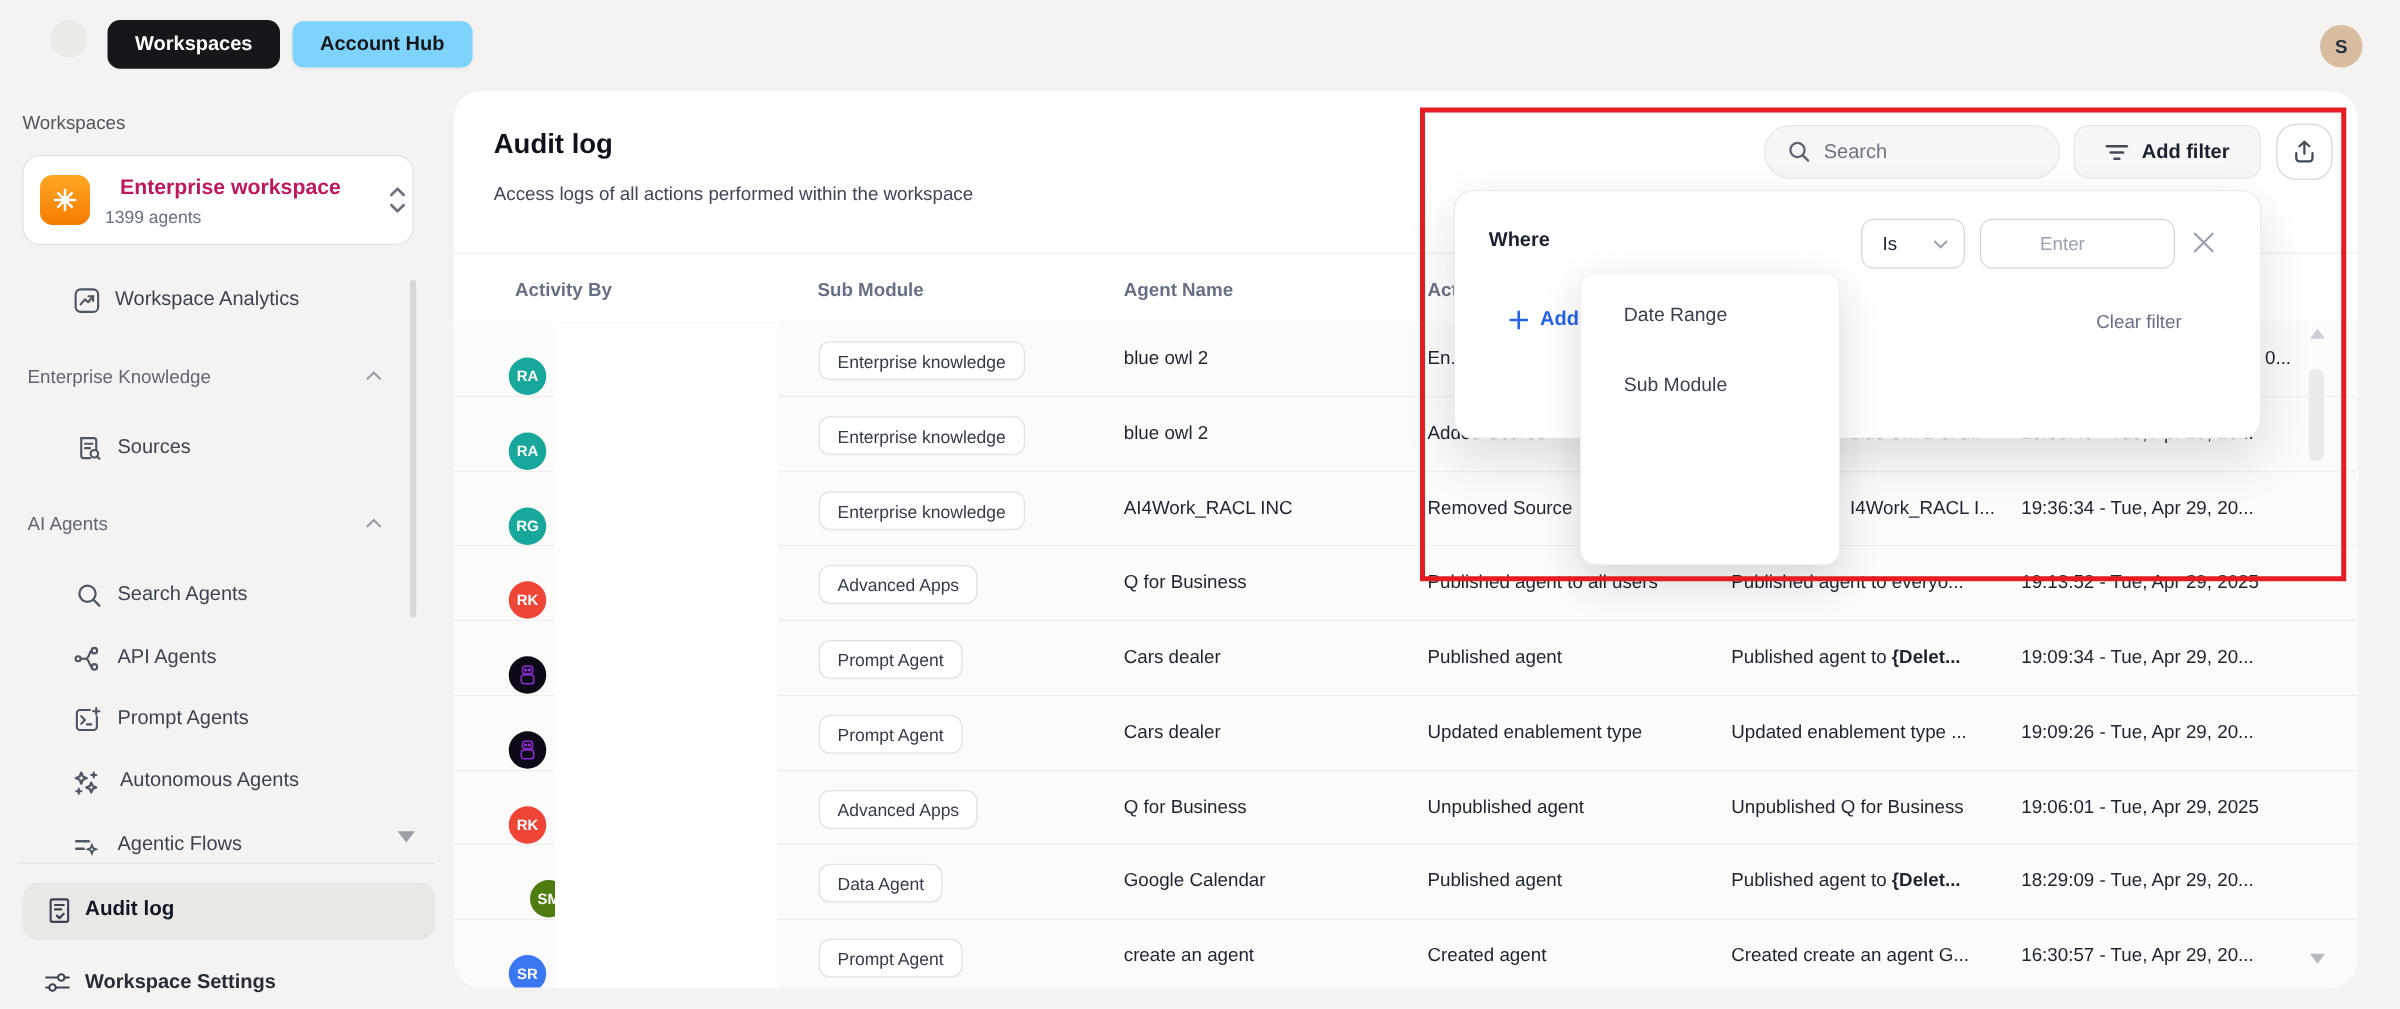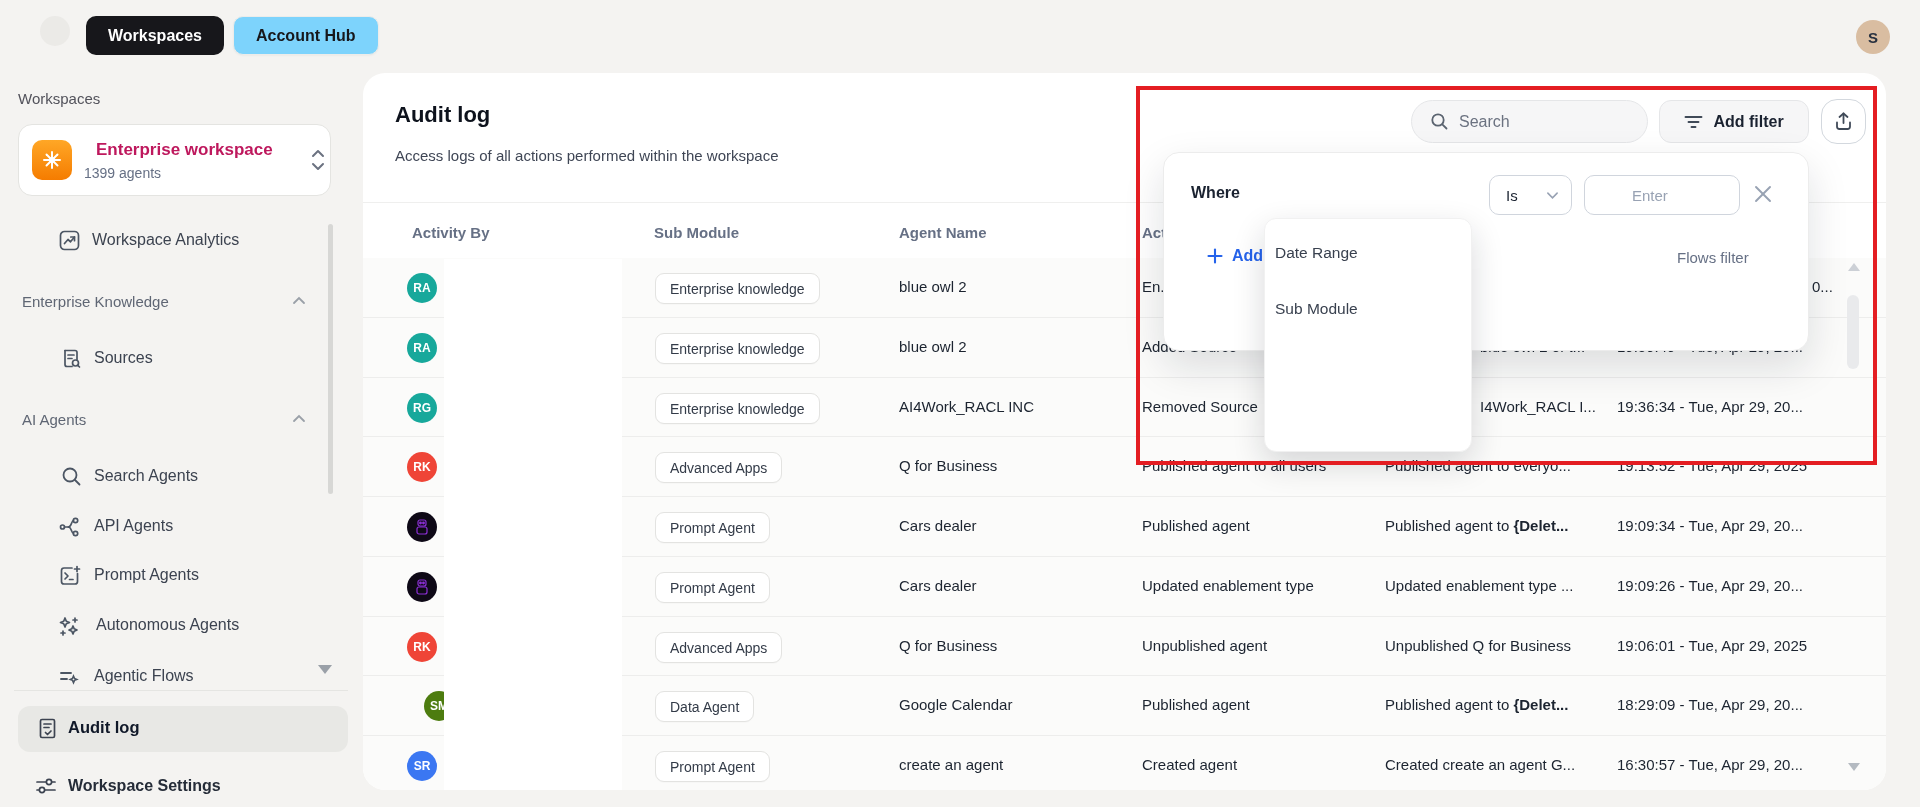--- a/index.html
+++ b/index.html
@@ -30,21 +30,21 @@
   .audit-active { left:18px; top:706px; width:330px; height:46px; border-radius:12px; background:#e8e8e5; }
   .tri-down { width:0; height:0; border-left:7px solid transparent; border-right:7px solid transparent; border-top:9px solid #9aa0a8; }
 
   
   .main-card { left:363px; top:73px; width:1523px; height:717px; background:#fff; border-radius:22px; overflow:hidden; }
   .m-title { left:32px; top:29px; font-size:22px; font-weight:700; color:#0d121c; }
   .m-sub { left:32px; top:74px; font-size:15px; color:#3f4655; }
   .hline { left:0; width:1523px; height:1px; background:#efefee; }
   .th { top:151px; font-size:15px; font-weight:600; color:#667085; }
   .trow { left:0; width:1523px; height:60px; border-bottom:1px solid #ededec; background:#fbfbfa; }
-  .av { position:absolute; left:44px; top:15px; width:30px; height:30px; border-radius:50%;
+  .av { position:absolute; left:44px; top:28px; width:30px; height:30px; border-radius:50%;
         display:flex; align-items:center; justify-content:center; font-size:12px; font-weight:700; color:#fff; }
   .chip { position:absolute; left:292px; top:15px; height:31px; border:1px solid #e3e3e1; background:#fff; border-radius:9px;
           display:flex; align-items:center; padding:0 14px; font-size:14px; color:#333b48; box-shadow:0 1px 1px rgba(0,0,0,.02); }
   .cell { position:absolute; top:20px; font-size:15px; color:#1c2430; white-space:nowrap; }
   .c-agent { left:536px; } .c-action { left:779px; } .c-desc { left:1022px; } .c-time { left:1254px; }
   .desc-shift { padding-left:95px; }
   .time-edge { left:1449px; }
   .band { left:81px; top:186px; width:178px; height:531px; background:#fff; z-index:2; }
 
   
@@ -68,21 +68,21 @@
   .fld-is { left:325px; width:83px; padding-left:16px; color:#1a2230; }
   .fld-enter { left:420px; width:156px; padding-left:16px; }
   .fld-enter input { border:0; outline:0; width:120px; font-size:15px; font-family:"Liberation Sans",sans-serif; color:#1a2230; background:transparent;margin-left:31px; }
   .fld-enter input::placeholder { color:#98a2b3; }
   .add-link { left:43px; top:94px; display:flex; align-items:center; gap:9px; font-size:16px; font-weight:600; color:#2563eb; }
   .clear-link { left:513px; top:96px; font-size:15px; color:#667085; }
 
   
   .menu { left:901px; top:145px; width:208px; height:234px; background:#fff; border:1px solid #f1f1f1; border-radius:12px;
           box-shadow:0 12px 32px rgba(16,24,40,.16); z-index:20; padding-top:6px; }
-  .menu-item { height:56px; display:flex; align-items:center; padding-left:10px; font-size:15.5px; color:#39414f; }
+  .menu-item { height:56px; display:flex; align-items:center; padding-left:34px; font-size:15.5px; color:#39414f; }
 
   
   .tscroll-thumb { left:1484px; top:222px; width:12px; height:74px; border-radius:7px; background:#e9eaec; z-index:3; }
   .tri-up-sm { left:1485px; top:190px; width:0; height:0; border-left:6px solid transparent; border-right:6px solid transparent;
                border-bottom:8px solid #ccd0d6; z-index:3; }
   .tri-dn-sm { left:1485px; top:690px; width:0; height:0; border-left:6px solid transparent; border-right:6px solid transparent;
                border-top:8px solid #b4bac1; z-index:3; }
 
   .red-rect { left:1136px; top:86px; width:741px; height:379px; border:4px solid #e41d22; z-index:50; pointer-events:none; }
 
@@ -388,21 +388,21 @@
       <line x1="4" y1="4" x2="18" y2="18"></line>
         <line x1="18" y1="4" x2="4" y2="18"></line>
     </svg>
     <div class="abs add-link">
       <svg width="16" height="16" viewBox="0 0 16 16" fill="none" stroke="#2563eb" stroke-width="2.1" stroke-linecap="round">
         <line x1="8" y1="1.5" x2="8" y2="14.5"></line>
           <line x1="1.5" y1="8" x2="14.5" y2="8"></line>
       </svg>
       <span>Add</span>
     </div>
-    <div class="abs clear-link">Flows filter</div>
+    <div class="abs clear-link">Clear filter</div>
   </div>
 
   <div class="abs menu">
     <div class="menu-item">Date Range</div>
     <div class="menu-item">Sub Module</div>
   </div>
 
 </div>
 
 <div class="abs red-rect"></div>

